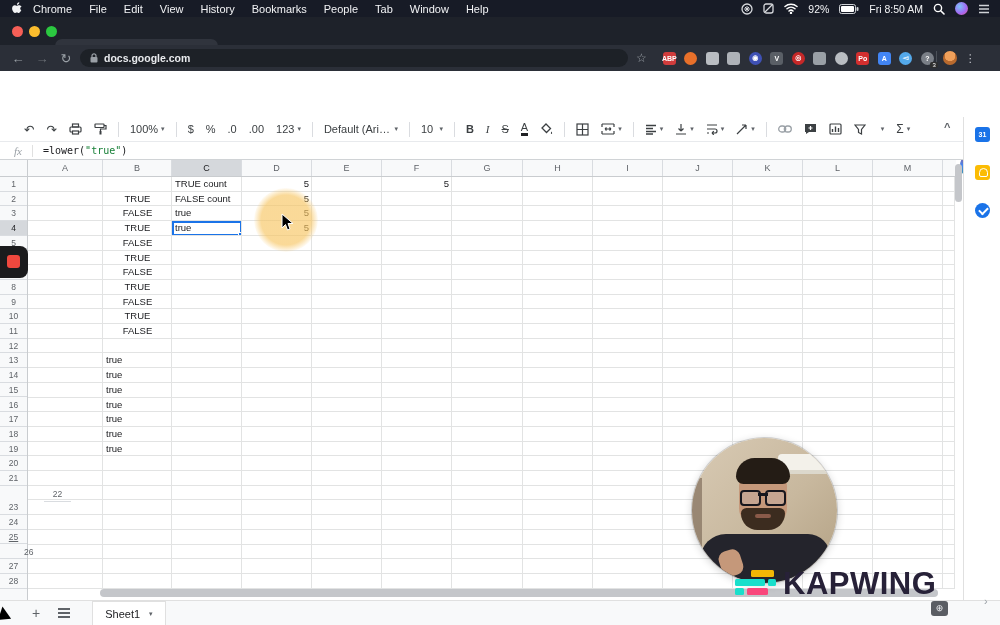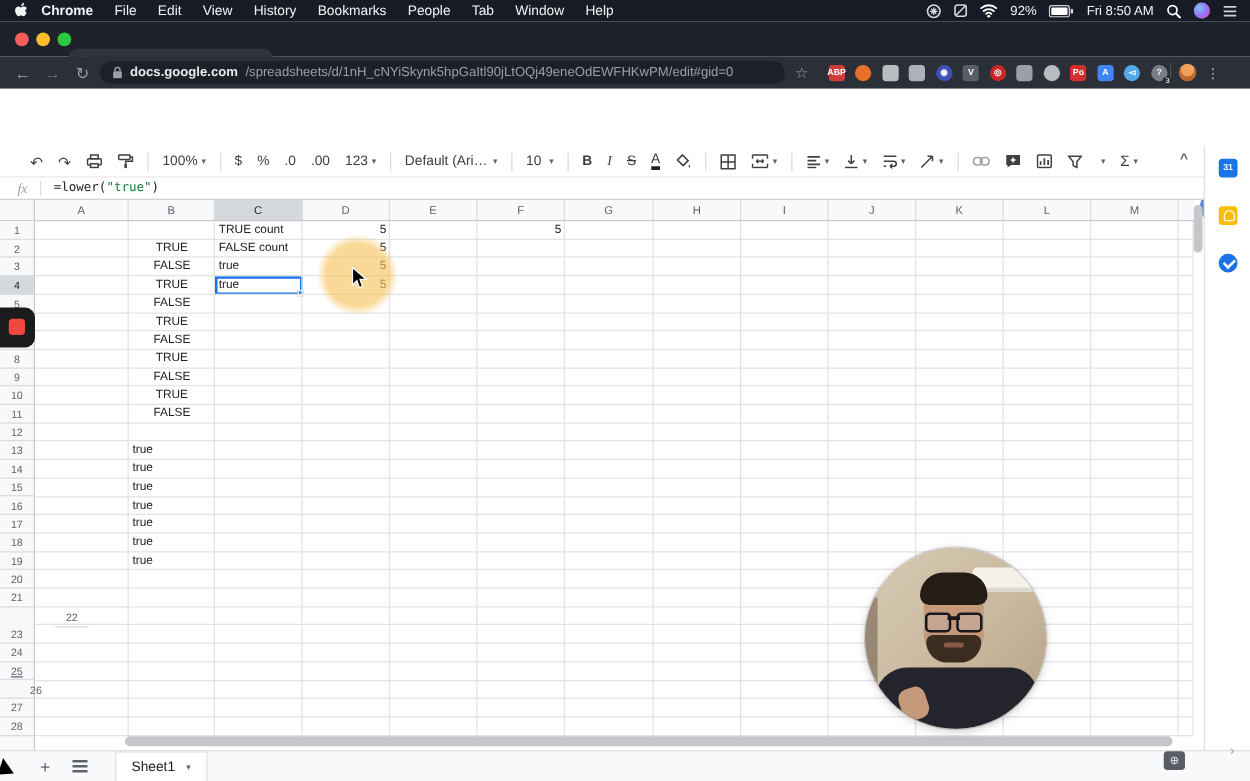--- a/index.html
+++ b/index.html
@@ -6,21 +6,21 @@
   html,body{width:1000px;height:625px;overflow:hidden;}
   body{font-family:"Liberation Sans",sans-serif;background:#fff;}
   #screen{position:absolute;top:0;left:0;width:1000px;height:625px;overflow:hidden;background:#fff;}
   .abs{position:absolute;}
 
   
   #menubar{top:0;left:0;width:1000px;height:17px;background:#171b26;color:#f2f3f5;display:flex;align-items:center;font-size:11px;}
   #menubar .apple{margin:0 10px 0 12px;}
   #menubar .menus{display:flex;gap:17px;}
   .mb-item{cursor:default;}
-  .mb-bold{font-weight:bold;}
+  .mb-bold{font-weight:normal;}
   #menubar .spacer{flex:1;}
   #menubar .status{display:flex;align-items:center;gap:10px;margin-right:10px;font-size:10.5px;}
   .s-ico{display:inline-flex;align-items:center;}
 
   
   #tabstrip{top:17px;left:0;width:1000px;height:28px;background:#1e222a;}
   .tl{width:11px;height:11px;border-radius:50%;top:9px;}
   #tab-active{top:22px;left:55px;width:163px;height:23px;background:#30343d;border-radius:7px 7px 0 0;display:flex;align-items:center;padding:0 6px;gap:5px;}
   #tab-active .t-title{color:#dfe1e5;font-size:10px;white-space:nowrap;overflow:hidden;flex:1;}
   #tab-active .t-close{color:#9aa0a6;font-size:12px;}
@@ -237,21 +237,20 @@
     <span class="nav-ico" style="color:#6b7076;">→</span>
     <span class="nav-ico">↻</span>
     <div id="urlpill">
       <span class="s-ico">
           <svg class="mi" width="8" height="10" viewBox="0 0 8 10">
             <rect x="0.5" y="4" width="7" height="5.5" rx="1" fill="#9aa0a6"></rect>
             <path d="M2 4V2.8a2 2 0 0 1 4 0V4" fill="none" stroke="#9aa0a6" stroke-width="1.2"></path>
           </svg>
         </span>
       <span class="host">docs.google.com</span>
-        <span class="path">/spreadsheets/d/1nH_cNYiSkynk5hpGaItl90jLtOQj49eneOdEWFHKwPM/edit#gid=0</span>
     </div>
     <span id="bookmark-star">☆</span>
     <div id="extrow">
         <div class="ext" style="background: rgb(208, 60, 60);">ABP</div>
         <div class="ext round" style="background: rgb(232, 112, 42);"></div>
         <div class="ext" style="background: rgb(185, 189, 194);"></div>
         <div class="ext" style="background: rgb(174, 178, 184);"></div>
         <div class="ext round" style="background: rgb(63, 81, 181);">◉</div>
         <div class="ext" style="background: rgb(90, 95, 102);">V</div>
         <div class="ext round" style="background: rgb(198, 40, 40);">◎</div>
@@ -591,14 +590,24 @@
     <span class="torso abs"></span>
     <span class="head abs"></span>
     <span class="hair abs"></span>
     <span class="beard abs"></span>
     <span class="mouth abs"></span>
     <span class="glasses abs"></span>
     <span class="bridge abs"></span>
     <span class="hand abs"></span>
   </div>
 
+  <div id="kapwing" class="abs">
+    <span id="kap-bars">
+        <i style="left: 16px; top: 1px; width: 23px; height: 7px; background: rgb(242, 183, 5);"></i>
+        <i style="left: 0px; top: 10px; width: 30px; height: 7px; background: rgb(25, 223, 203);"></i>
+        <i style="left: 33px; top: 10px; width: 8px; height: 7px; background: rgb(25, 223, 203);"></i>
+        <i style="left: 0px; top: 19px; width: 9px; height: 7px; background: rgb(25, 223, 203);"></i>
+        <i style="left: 12px; top: 19px; width: 21px; height: 7px; background: rgb(249, 71, 124);"></i>
+      </span>
+    <span id="kap-text">KAPWING</span>
+  </div>
 
 </div>
 
 </body></html>

